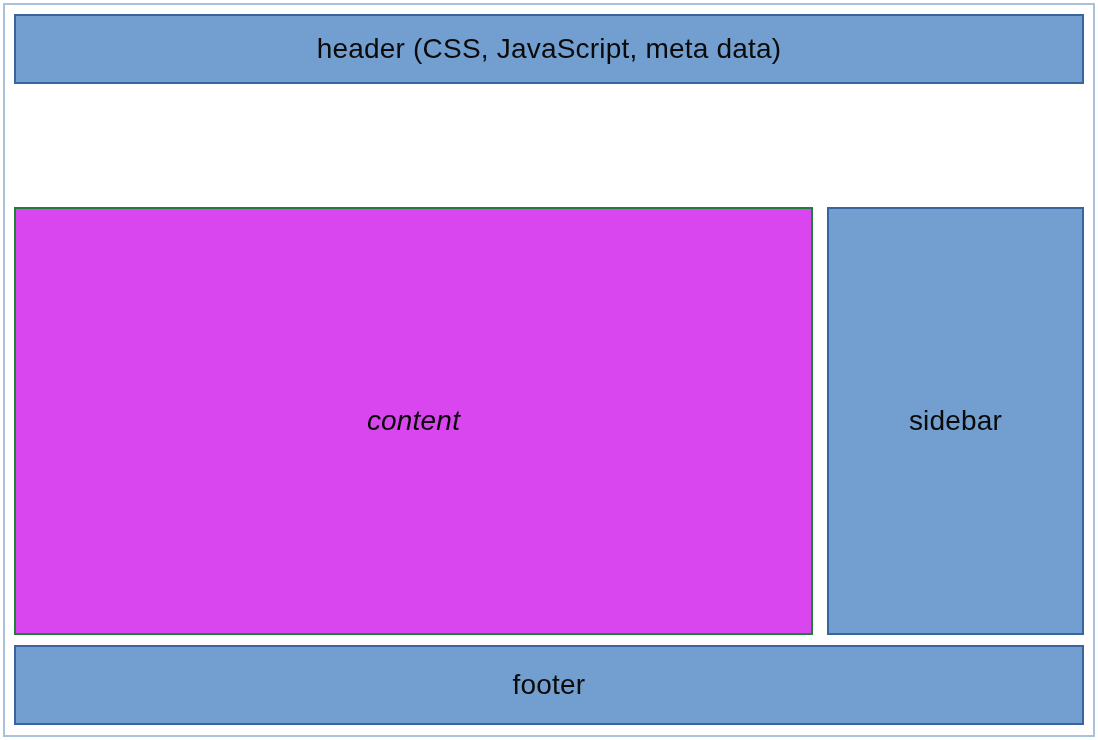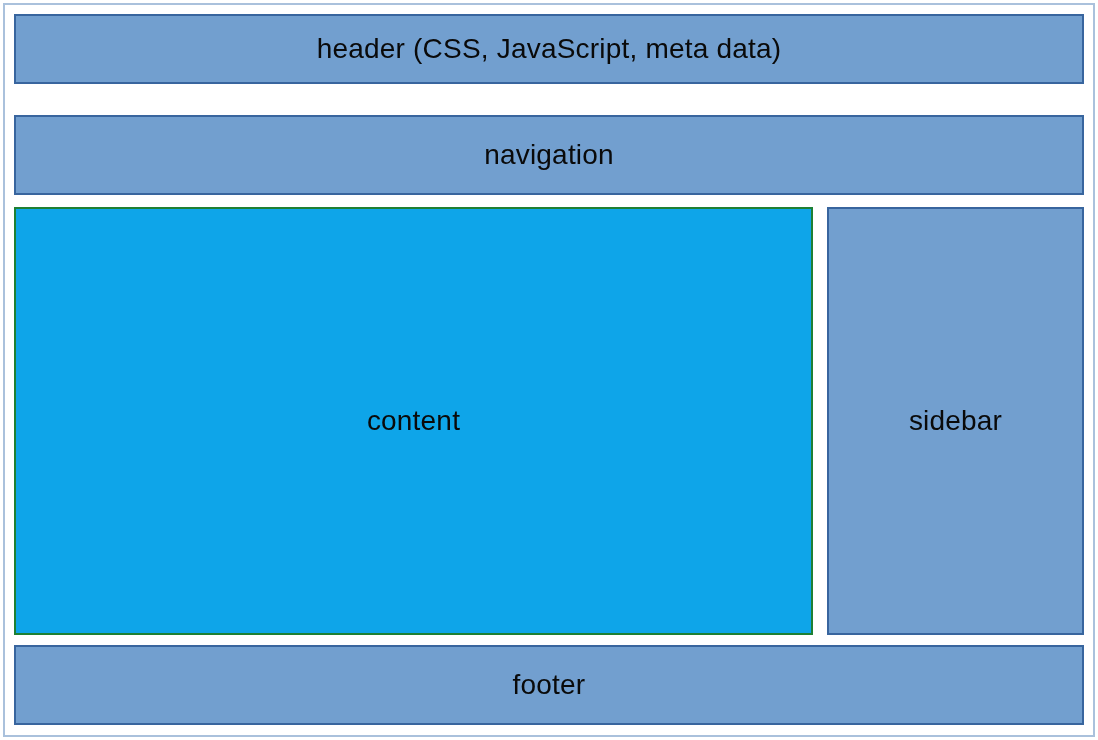--- a/index.html
+++ b/index.html
@@ -32,44 +32,42 @@
     align-items: center;
     justify-content: center;
     font-size: 28px;
     color: #0a0a0a;
     letter-spacing: 0.2px;
   }
   .blue-block {
     background: #729fcf;
   }
   .green-block {
-    background: #0ea5e9;
+    background: #d946ef;
     border-color: #1e8034;
+    font-style: italic;
   }
   .block-header    { left: 14px; top: 14px;  width: 1070px; height: 70px; }
   .block-nav       { left: 14px; top: 115px; width: 1070px; height: 80px; }
   .block-content   { left: 14px; top: 207px; width: 799px;  height: 428px; }
   .block-sidebar   { left: 827px; top: 207px; width: 257px; height: 428px; }
   .block-footer    { left: 14px; top: 645px; width: 1070px; height: 80px; }
   .block-label {
     white-space: nowrap;
   }
 </style>
 </head>
 <body>
 
 <div class="canvas">
 
   <div class="block blue-block block-header">
     <span class="block-label">header (CSS, JavaScript, meta data)</span>
   </div>
 
-  <div class="block blue-block block-nav">
-    <span class="block-label">navigation</span>
-  </div>
 
   <div class="block green-block block-content">
     <span class="block-label">content</span>
   </div>
 
   <div class="block blue-block block-footer">
     <span class="block-label">footer</span>
   </div>
 
   <div class="block blue-block block-sidebar">

